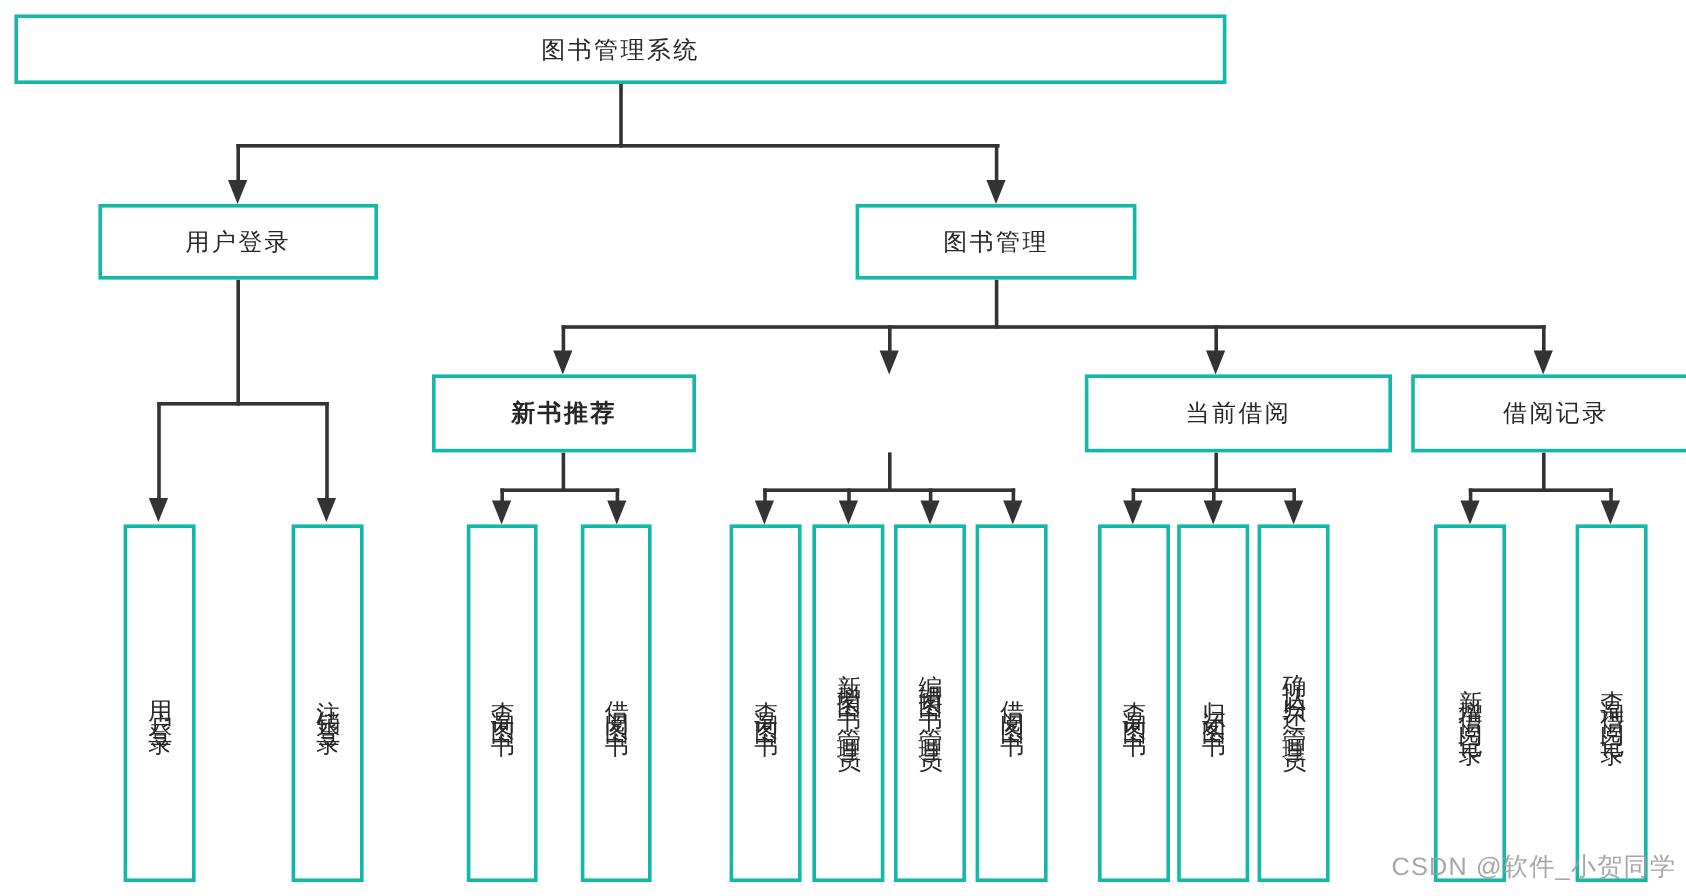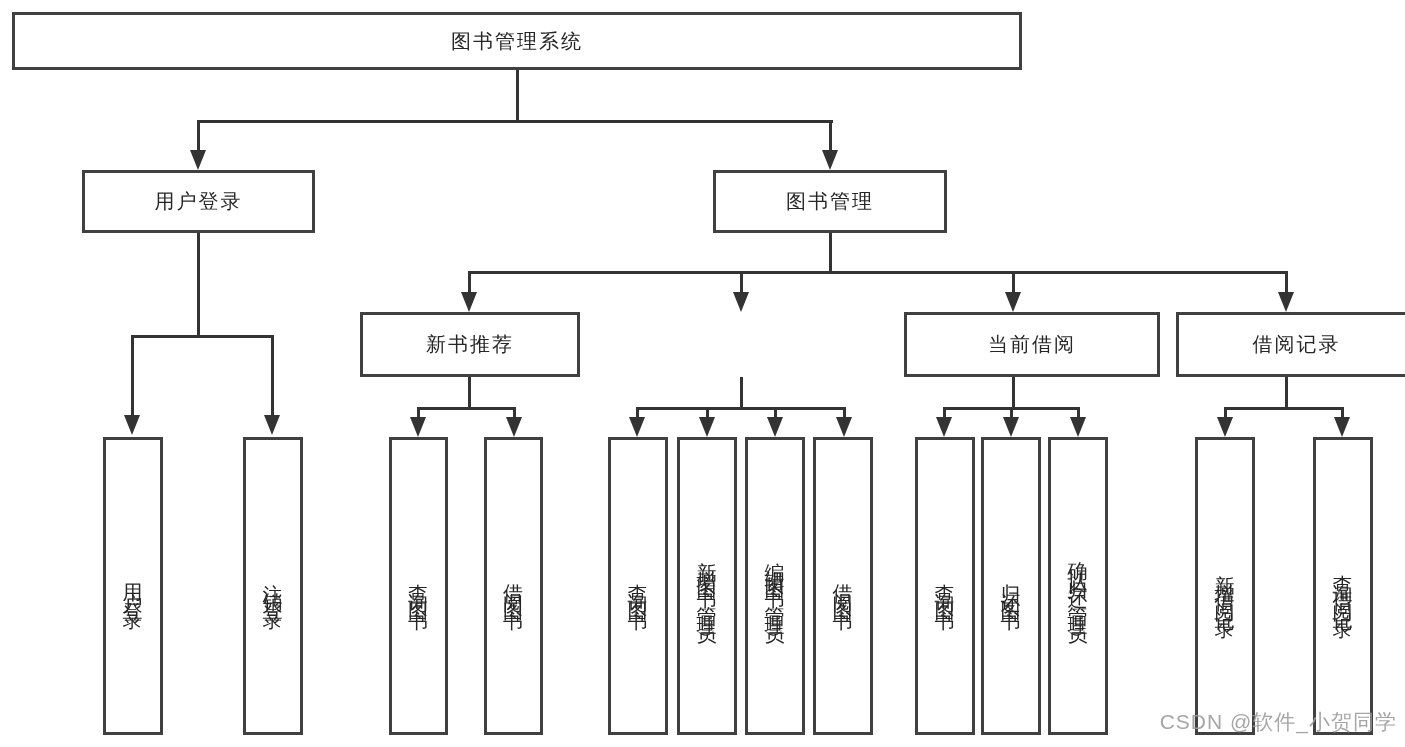--- a/index.html
+++ b/index.html
@@ -6,21 +6,21 @@
   .canvas{
     position:relative;
     width:1405px;height:747px;
     background:#ffffff;
     font-family:"Liberation Sans","DejaVu Sans",sans-serif;
     overflow:hidden;
   }
   .node{
     position:absolute;
     box-sizing:border-box;
-    border:3px solid #404040;
+    border:3px solid #14b8a6;
     background:#ffffff;
     display:flex;
     align-items:center;
     justify-content:center;
     color:#262626;
     font-size:20px;
     letter-spacing:2px;
     text-align:center;
     z-index:2;
   }
@@ -119,21 +119,21 @@
   <div class="vline" style="left:1224px;top:407px;height:12px;"></div>
   <div class="arrow" style="left:1217px;top:417px;"></div>
   <div class="vline" style="left:1341px;top:407px;height:12px;"></div>
   <div class="arrow" style="left:1334px;top:417px;"></div>
 
   <div class="node" style="left:12px;top:12px;width:1010px;height:58px;">图书管理系统</div>
 
   <div class="node" style="left:82px;top:170px;width:233px;height:63px;">用户登录</div>
   <div class="node" style="left:713px;top:170px;width:234px;height:63px;text-align:center;">图书管理</div>
 
-  <div class="node" style="left:360px;top:312px;width:220px;height:65px;">新书推荐</div>
+  <div class="node" style="left:360px;top:312px;width:220px;height:65px;font-weight:bold;">新书推荐</div>
   <div class="node" style="left:904px;top:312px;width:256px;height:65px;">当前借阅</div>
   <div class="node" style="left:1176px;top:312px;width:241px;height:65px;">借阅记录</div>
 
   <div class="node leaf" style="left:103px;top:437px;width:60px;height:298px;">用户登录</div>
   <div class="node leaf" style="left:243px;top:437px;width:60px;height:298px;">注销登录</div>
 
   <div class="node leaf" style="left:389px;top:437px;width:59px;height:298px;">查询图书</div>
   <div class="node leaf" style="left:484px;top:437px;width:59px;height:298px;">借阅图书</div>
 
   <div class="node leaf" style="left:608px;top:437px;width:60px;height:298px;">查询图书</div>

